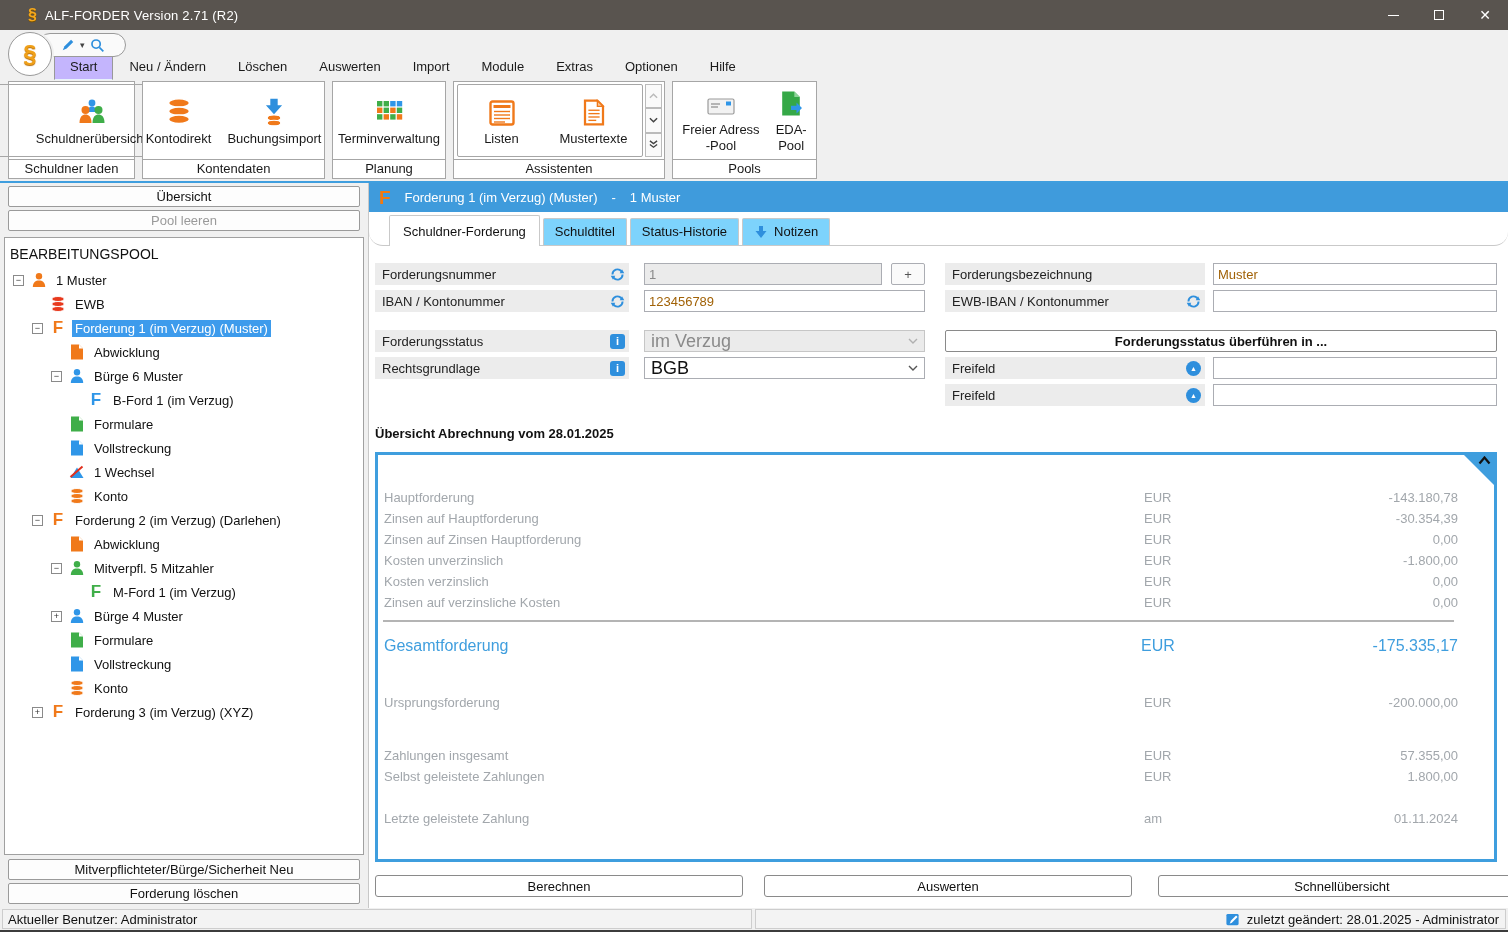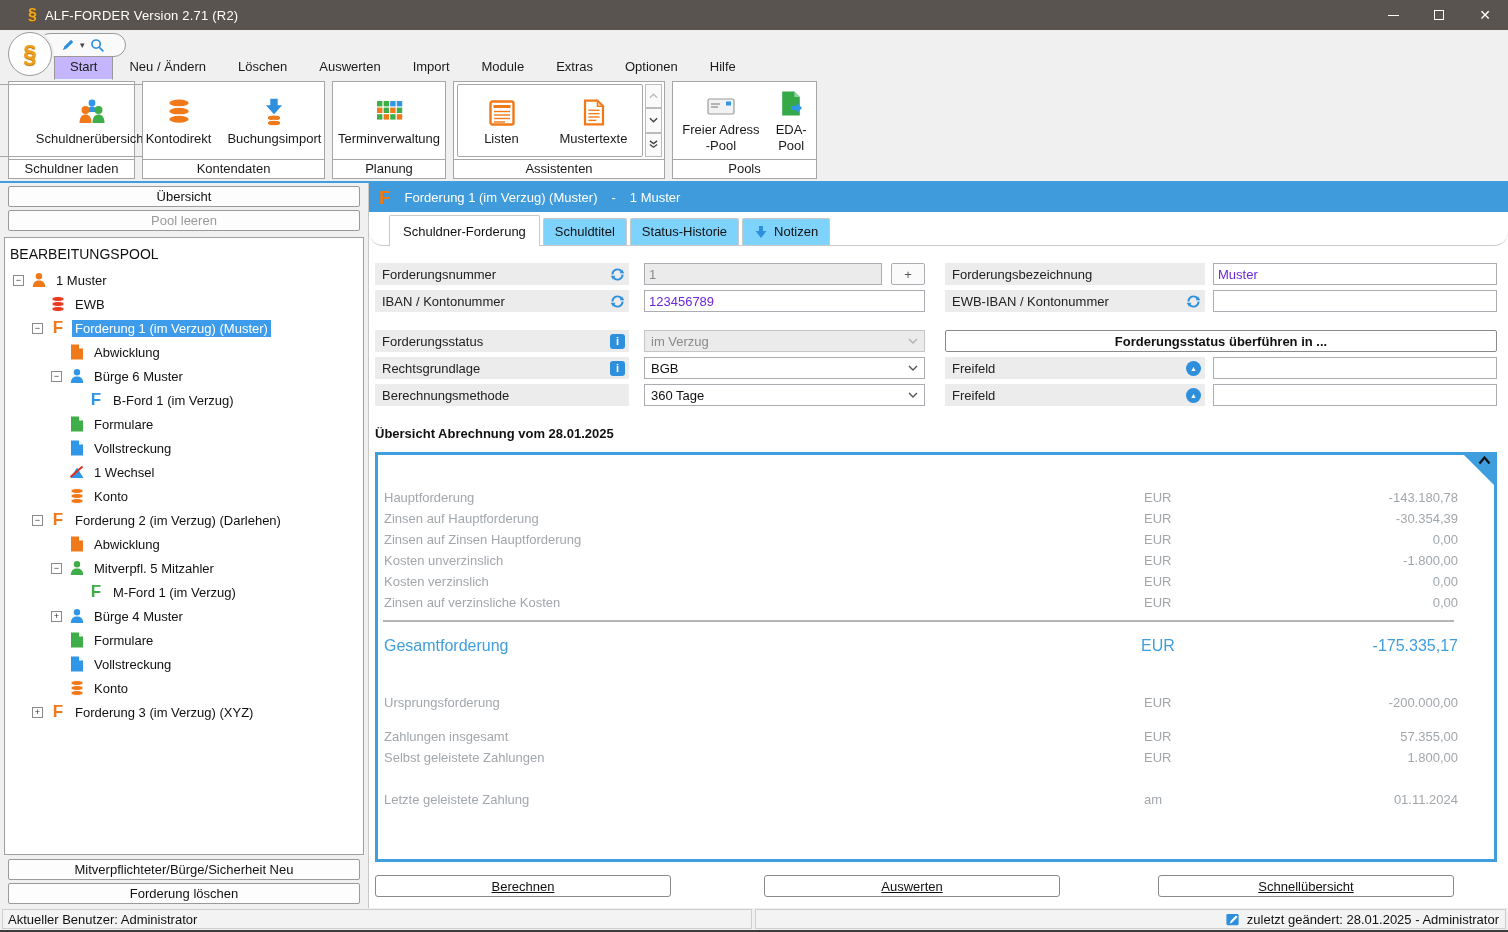--- a/index.html
+++ b/index.html
@@ -71,24 +71,24 @@
   .tabsrow { position:absolute; left:0; top:29px; right:0; height:34px; border-bottom:1px solid #c9c9c9;
     display:flex; align-items:flex-end; padding-left:20px; font-size:13px;border-radius:14px; }
   .tab { padding:5px 11px 6px 11px; border:1px solid #c9c9c9; border-bottom:none; background:#7dd3fc;
     margin-right:3px; border-radius:2px 2px 0 0; display:flex; align-items:center; gap:6px; color:#111; }
   .tab.active { background:#fff; padding:8px 13px 7px 13px; margin-bottom:-1px; }
 
   .frow { position:absolute; height:22px; display:flex; }
   .flabel { background:#ececec; height:22px; display:flex; align-items:center; font-size:13px; color:#222;
     padding:0 4px 0 7px; }
   .flabel .spacer { flex:1; }
-  .finput { height:22px; border:1px solid #abadb3; background:#fff; font-size:13px; color:#6d28d9;
+  .finput { height:22px; border:1px solid #abadb3; background:#fff; font-size:13px; color:#a16207;
     padding:0 4px; font-family:"Liberation Sans",sans-serif; }
   .finput.gray { background:#ebebeb; color:#8a8a8a; }
-  .fselect { height:22px; border:1px solid #abadb3; background:#fff; font-size:13px; color:#111;
+  .fselect { height:22px; border:1px solid #abadb3; background:#fff; font-size:18px; color:#111;
     display:flex; align-items:center; padding-left:6px; }
   .fselect .chev { margin-left:auto; margin-right:6px; }
   .fselect.gray { background:#ebebeb; color:#8a8a8a; border-color:#c6c6c6; }
   .plusbtn { width:34px; height:22px; border:1px solid #abadb3; border-radius:2px; background:#fafafa;
     color:#555; font-size:13px; display:flex; align-items:center; justify-content:center; }
   .widebtn { height:22px; border:1px solid #8a8a8a; border-radius:2px; background:#fff; font-size:13px;
     font-weight:bold; color:#111; display:flex; align-items:center; justify-content:center; }
   .icon-info { width:15px; height:15px; border-radius:3px; background:#2e8fdd; color:#fff; font-weight:bold;
     font-size:11px; line-height:15px; text-align:center; flex:none; }
   .icon-upcircle { width:15px; height:15px; border-radius:50%; background:#2e8fdd; color:#fff; font-size:7px;
@@ -100,22 +100,22 @@
   .fold-chev { position:absolute; top:1px; right:3px; }
   .acc-row { display:flex; line-height:21px; font-size:13px; color:#a2a7ac; padding-left:6px; }
   .acc-row .al { width:760px; }
   .acc-row .ac { width:120px; }
   .acc-row .aa { flex:1; text-align:right; padding-right:36px; }
   .acc-sep { height:2px; background:#b4b4b4; margin:7px 40px 0 5px; }
   .acc-total { display:flex; font-size:16px; color:#3f9ede; padding-left:6px; margin-top:12px; line-height:24px; }
   .acc-total .al { width:757px; }
   .acc-total .ac { width:120px; }
   .acc-total .aa { flex:1; text-align:right; padding-right:36px; }
-  .actionbtn { position:absolute; top:692px; width:296px; height:22px; border:1px solid #8a8a8a; border-radius:3px;
-    background:#fff; font-size:13px; color:#111; display:flex; align-items:center; justify-content:center;text-decoration:underline; }
+  .actionbtn { position:absolute; top:692px; width:368px; height:22px; border:1px solid #8a8a8a; border-radius:3px;
+    background:#fff; font-size:13px; color:#111; display:flex; align-items:center; justify-content:center; }
 
   
   .statusbar { height:22px; background:#f0f0f0; display:flex; gap:3px; padding:1px 2px; }
   .sb-cell { border:1px solid #cdcdcd; background:#f3f3f3; font-size:13px; color:#111; display:flex; align-items:center; }
   .sb-left { flex:1; padding-left:5px; max-width:1007px; }
   .sb-right { flex:1; justify-content:flex-end; padding-right:6px; gap:7px; }
   .bottomstrip { height:2px; background:#3c3c3c; }
 
   svg { display:block; }
 </style>
@@ -593,33 +593,20 @@
         <div class="fselect" style="width:281px; margin-left:15px">
           <span>BGB</span>
           <span class="chev">
               <svg width="10" height="6" viewBox="0 0 10 6">
                 <polyline points="1,1 5,5 9,1" fill="none" stroke="#555" stroke-width="1.4"></polyline>
               </svg>
             </span>
         </div>
       </div>
 
-      <div class="frow" style="left:6px; top:201px; width:550px">
-        <div class="flabel" style="width:254px">
-          <span>Berechnungsmethode</span>
-        </div>
-        <div class="fselect" style="width:281px; margin-left:15px">
-          <span>360 Tage</span>
-          <span class="chev">
-              <svg width="10" height="6" viewBox="0 0 10 6">
-                <polyline points="1,1 5,5 9,1" fill="none" stroke="#555" stroke-width="1.4"></polyline>
-              </svg>
-            </span>
-        </div>
-      </div>
 
       <div class="frow" style="left:576px; top:80px; width:552px">
         <div class="flabel" style="width:260px">
           <span>Forderungsbezeichnung</span>
         </div>
         <input class="finput" style="width: 284px; margin-left: 8px;" value="Muster">
       </div>
 
       <div class="frow" style="left:576px; top:107px; width:552px">
         <div class="flabel" style="width:260px">
@@ -708,21 +695,21 @@
             <span class="ac">EUR</span>
             <span class="aa">-175.335,17</span>
           </div>
 
         <div class="acc-row" style="margin-top:34px">
             <span class="al">Ursprungsforderung</span>
             <span class="ac">EUR</span>
             <span class="aa">-200.000,00</span>
           </div>
 
-        <div class="acc-row" style="margin-top:13px">
+        <div class="acc-row" style="margin-top:32px">
             <span class="al">Zahlungen insgesamt</span>
             <span class="ac">EUR</span>
             <span class="aa">57.355,00</span>
           </div>
         <div class="acc-row">
             <span class="al">Selbst geleistete Zahlungen</span>
             <span class="ac">EUR</span>
             <span class="aa">1.800,00</span>
           </div>
 

